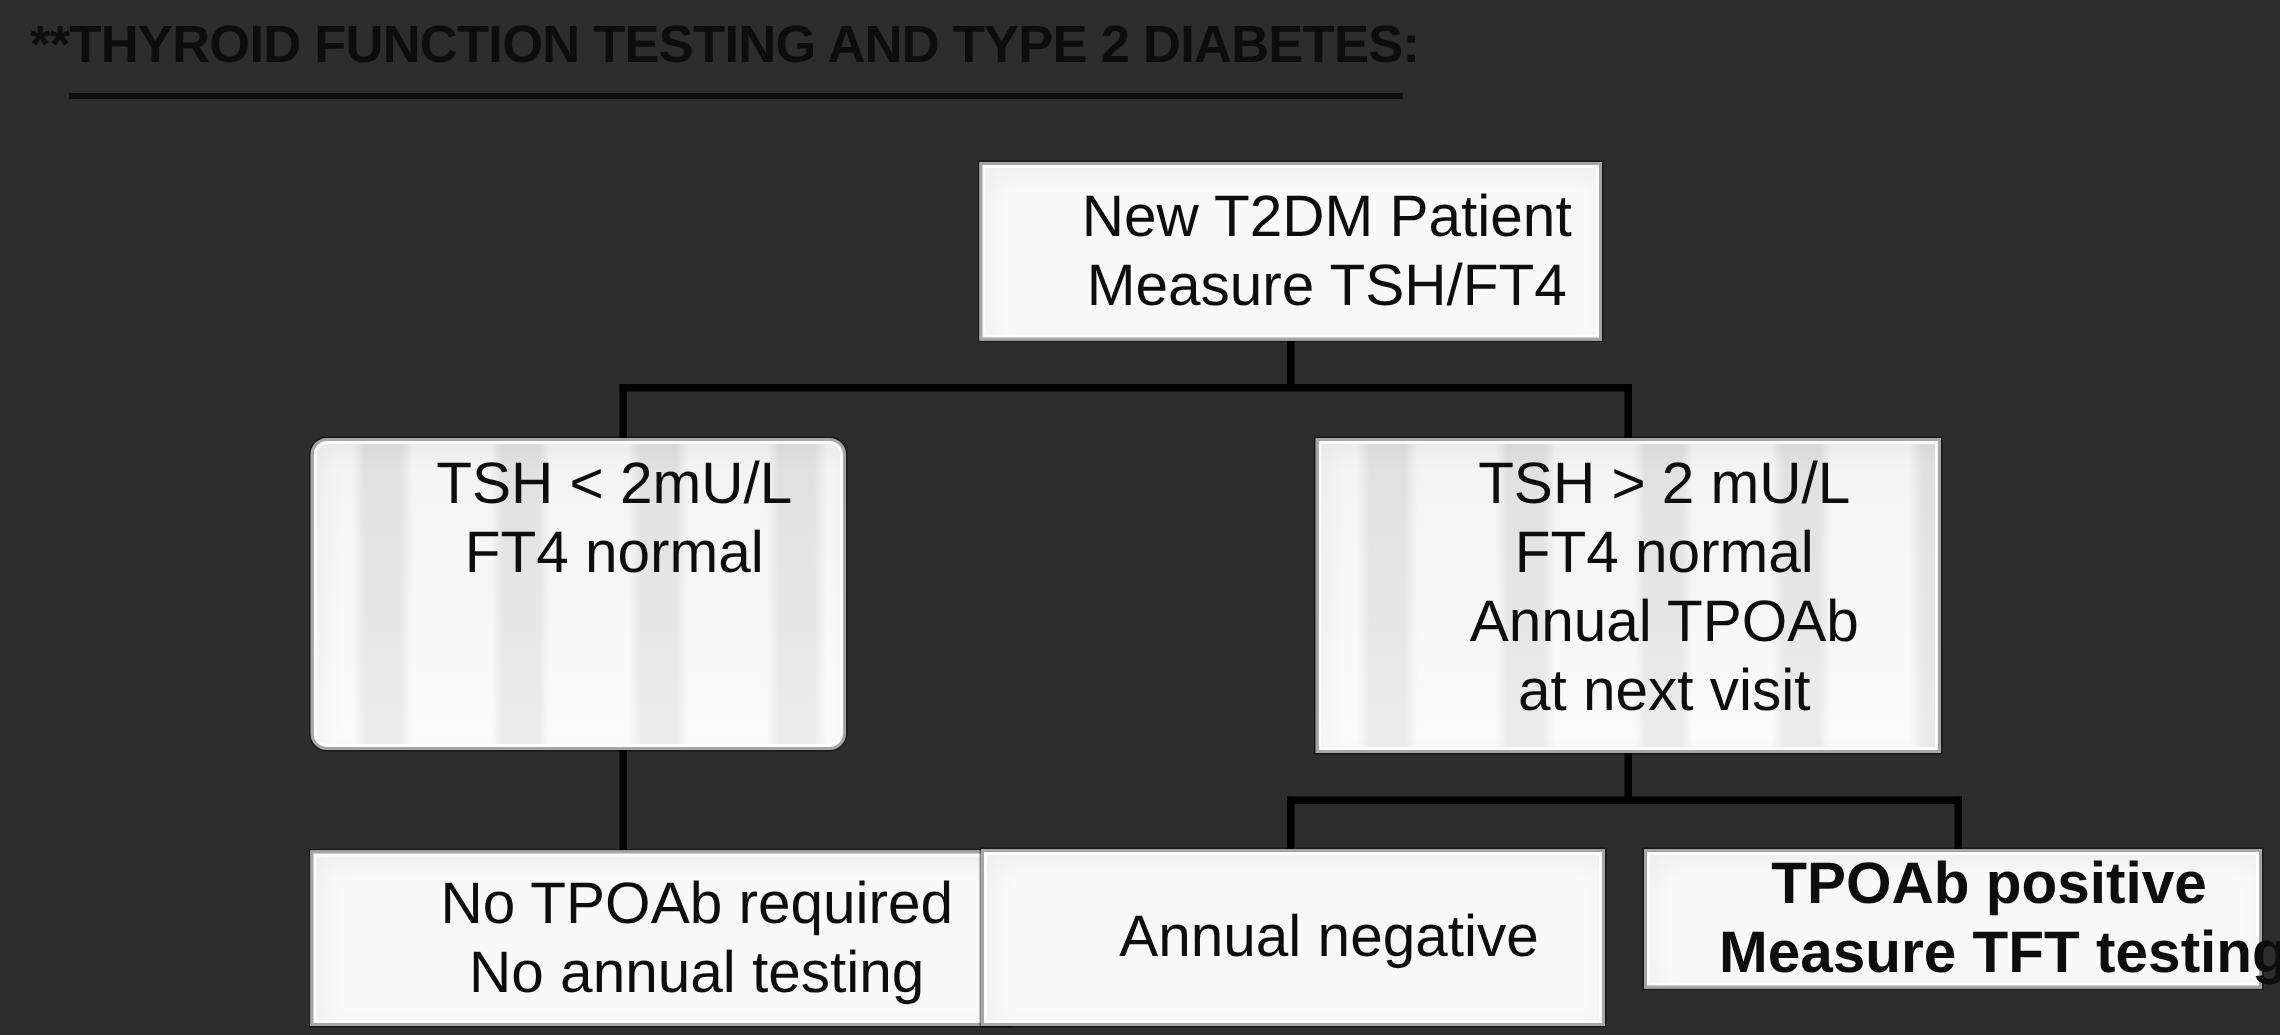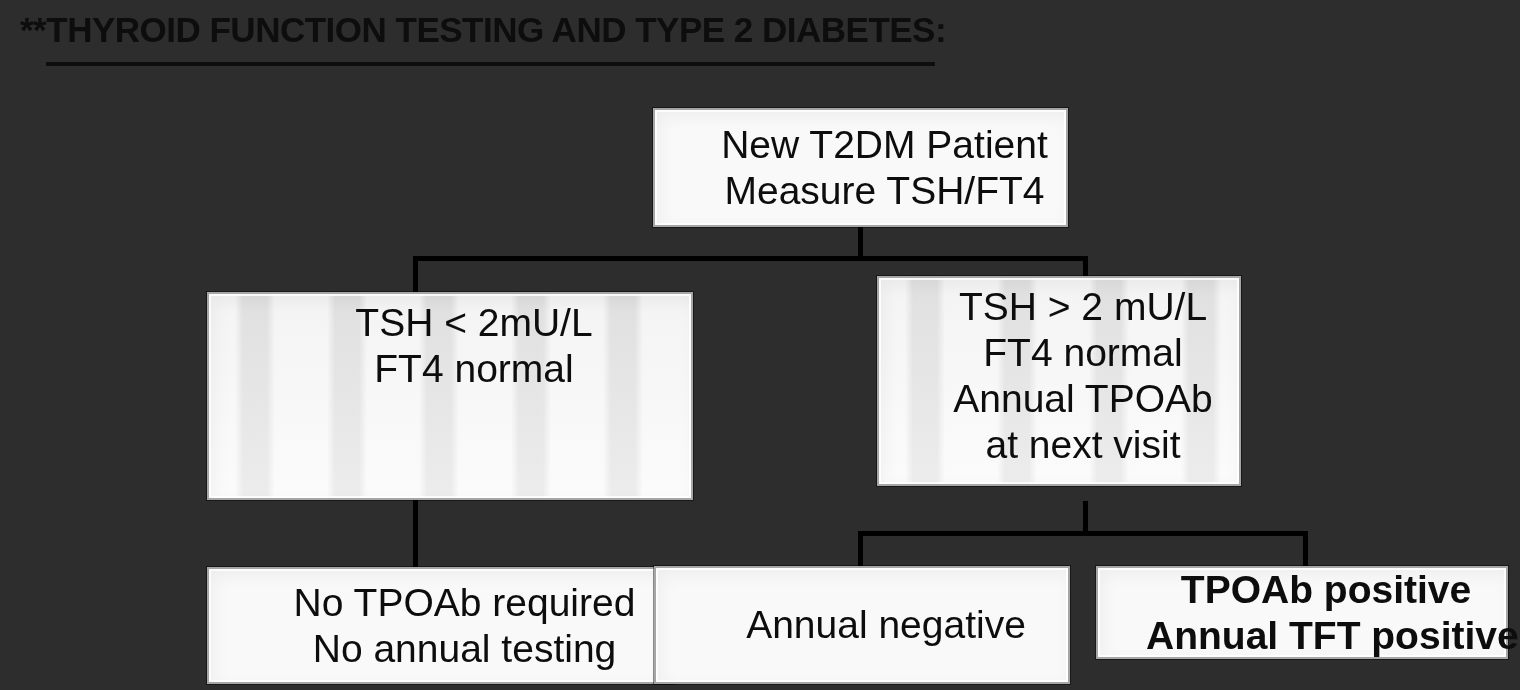--- a/index.html
+++ b/index.html
@@ -71,39 +71,39 @@
   <div class="cline" style="left:1083px;top:501px;width:5px;height:34px;"></div>
   <div class="cline" style="left:858px;top:531px;width:450px;height:5px;"></div>
   <div class="cline" style="left:858px;top:531px;width:5px;height:37px;"></div>
   <div class="cline" style="left:1303px;top:531px;width:5px;height:37px;"></div>
 
   <div class="node center" style="left:653px;top:108px;width:415px;height:119px;">
     <div class="ln">New T2DM Patient</div>
     <div class="ln">Measure TSH/FT4</div>
   </div>
 
-  <div class="node topalign shaded" style="left:207px;top:292px;width:486px;height:208px;">
+  <div class="node topalign shaded" style="left:207px;top:292px;width:357px;height:208px;border-radius:11px;">
     <div class="ln">TSH &lt; 2mU/L</div>
     <div class="ln">FT4 normal</div>
   </div>
 
-  <div class="node topalign shaded" style="left:877px;top:276px;width:364px;height:210px;">
+  <div class="node topalign shaded" style="left:877px;top:292px;width:417px;height:210px;">
     <div class="ln">TSH &gt; 2 mU/L</div>
     <div class="ln">FT4 normal</div>
     <div class="ln">Annual TPOAb</div>
     <div class="ln">at next visit</div>
   </div>
 
   <div class="node center" style="left:207px;top:567px;width:467px;height:117px;">
     <div class="ln">No TPOAb required</div>
     <div class="ln">No annual testing</div>
   </div>
 
   <div class="node center" style="left:654px;top:566px;width:416px;height:118px;">
     <div class="ln">Annual negative</div>
   </div>
 
   <div class="node center" style="left:1096px;top:566px;width:412px;height:93px;font-weight:bold;">
     <div class="ln">TPOAb positive</div>
-    <div class="ln">Annual TFT positive</div>
+    <div class="ln">Measure TFT testing</div>
   </div>
 
 </div>
 
 </body></html>

